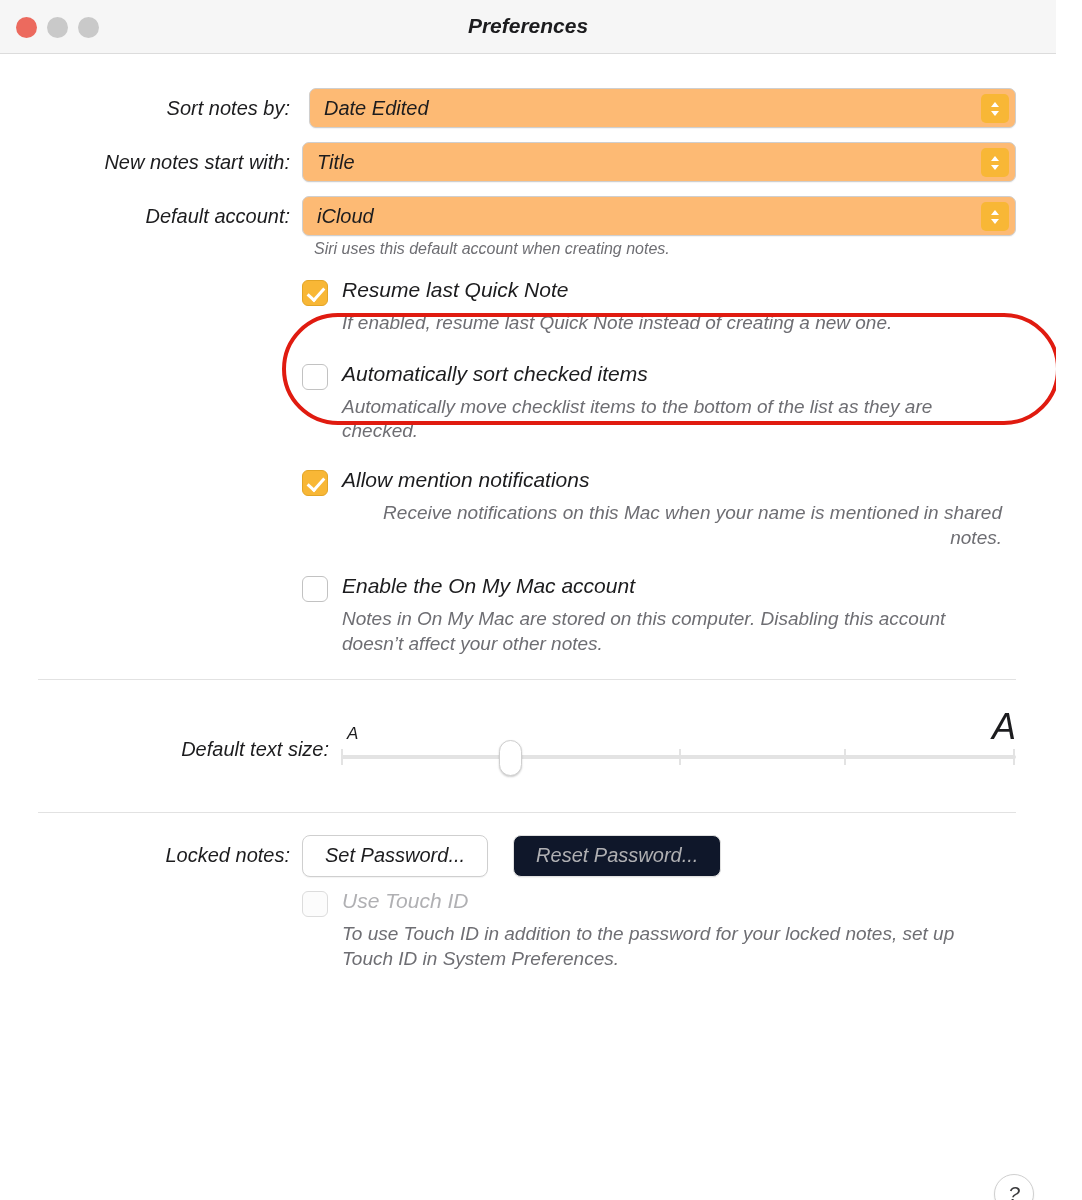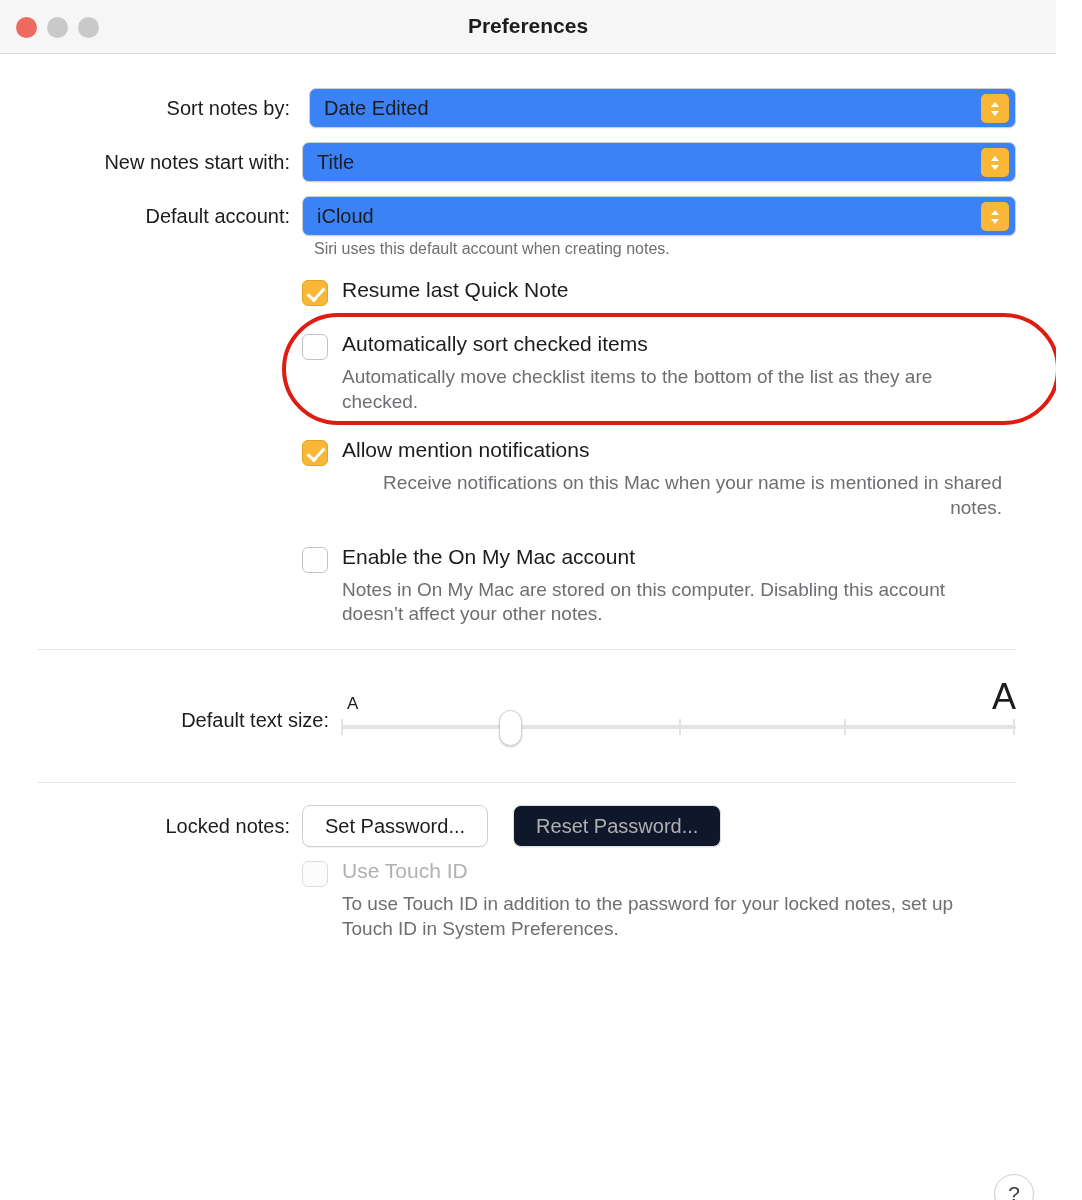--- a/index.html
+++ b/index.html
@@ -7,20 +7,21 @@
     margin: 0; padding: 0;
     width: 1082px; height: 1200px;
     background: #ffffff;
     font-family: "Liberation Sans", sans-serif;
   }
   .window {
     position: relative;
     width: 1056px; height: 1200px;
     background: #ffffff;
     overflow: hidden;
+    font-style: italic;
   }
   
   .titlebar {
     position: relative;
     height: 54px;
     background: #f6f6f6;
     border-bottom: 1px solid #dcdcdc;
   }
   .traffic {
     position: absolute;
@@ -64,21 +65,21 @@
     color: #1c1c1e;
   }
   .field-col {
     flex: 1;
     padding-right: 40px;
   }
   
   .popup {
     position: relative;
     height: 40px;
-    background: #3b82f6;
+    background: #fdba74;
     border: 1px solid #cfcfcf;
     border-radius: 7px;
     box-shadow: 0 1px 1px rgba(0,0,0,0.05);
     display: flex;
     align-items: center;
     padding-left: 14px;
     font-size: 20px;
     color: #1c1c1e;
   }
   .popup .stepper {
@@ -320,20 +321,21 @@
 
     <div class="hint-row">
       <span class="hint">Siri uses this default account when creating notes.</span>
     </div>
 
     <div class="check-block" style="margin-top:20px;margin-bottom:26px;">
       <div class="check-line">
         <span class="cbox checked"></span>
         <span class="check-title">Resume last Quick Note</span>
       </div>
+      <div class="check-desc">If enabled, resume last Quick Note instead of creating a new one.</div>
     </div>
 
     <div class="check-block" style="margin-bottom:24px;">
       <div class="check-line">
         <span class="cbox"></span>
         <span class="check-title">Automatically sort checked items</span>
       </div>
       <div class="check-desc">Automatically move checklist items to the bottom of the list as they are checked.</div>
     </div>
 

